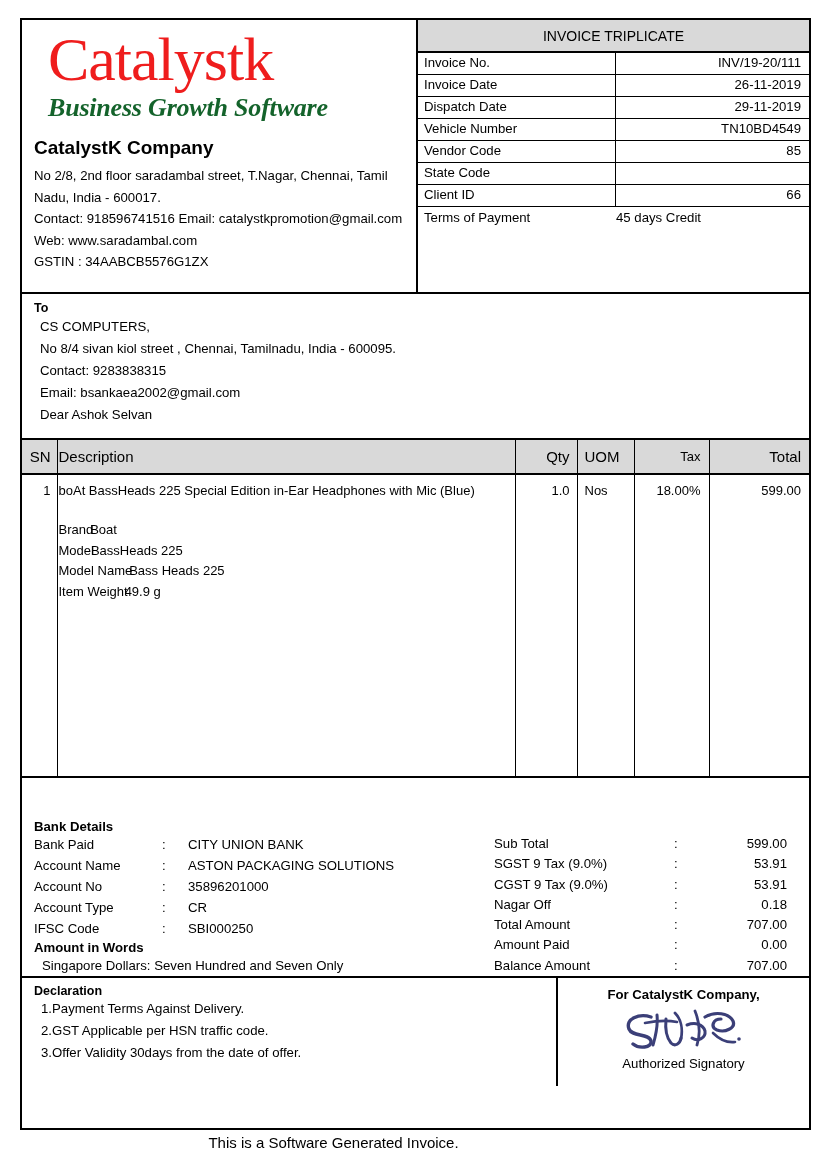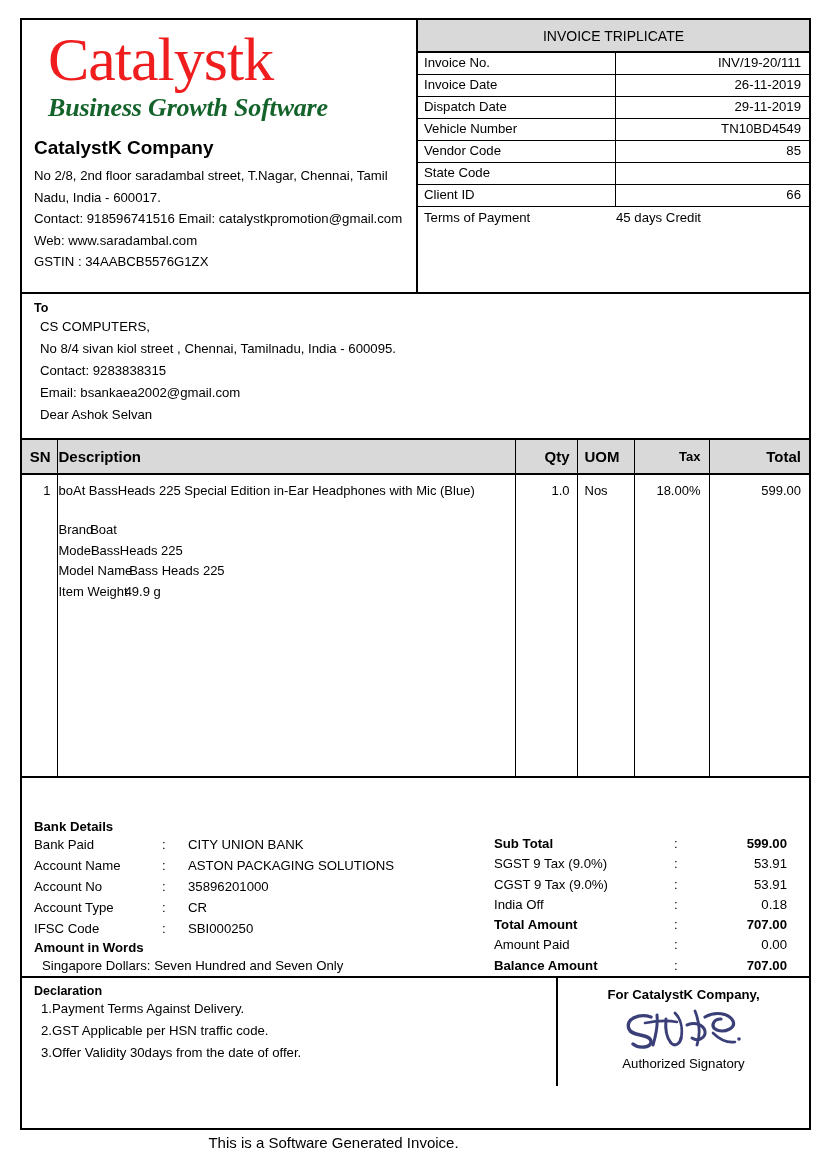--- a/index.html
+++ b/index.html
@@ -134,21 +134,21 @@
     width: 100%;
     border-collapse: collapse;
     table-layout: fixed;
   }
   .items th {
     background: #d9d9d9;
     border-bottom: 2px solid #000;
     border-right: 1.5px solid #000;
     height: 34px;
     font-size: 15px;
-    font-weight: bold;
+    font-weight: normal;
     box-sizing: border-box;
     margin-left: 20px;
   }
   .items th.small { font-size: 13px; }
   .items th:last-child { border-right: none; }
   .items td {
     border-right: 1.5px solid #000;
     vertical-align: top;
     font-size: 13px;
     padding-top: 8px;
@@ -194,21 +194,21 @@
   .totals {
     flex: 1;
     box-sizing: border-box;
     padding: 9px 22px 0 0;
     font-size: 13.2px;
   }
   .tot-row { display: flex; line-height: 20.3px; }
   .tot-row .k { width: 180px; }
   .tot-row .c { width: 22px; }
   .tot-row .v { flex: 1; text-align: right; }
-  .tot-row.b .k, .tot-row.b .v { font-weight: bold; }
+  .tot-row.b .k, .tot-row.b .v { font-weight: normal; }
 
   
   .bottom-block {
     display: flex;
     height: 108px;
     box-sizing: border-box;
   }
   .declaration {
     width: 536px;
     box-sizing: border-box;
@@ -389,21 +389,21 @@
         <span class="k">SGST 9 Tax (9.0%)</span>
         <span class="c">:</span>
         <span class="v">53.91</span>
       </div>
       <div class="tot-row">
         <span class="k">CGST 9 Tax (9.0%)</span>
         <span class="c">:</span>
         <span class="v">53.91</span>
       </div>
       <div class="tot-row">
-        <span class="k">India Off</span>
+        <span class="k">Nagar Off</span>
         <span class="c">:</span>
         <span class="v">0.18</span>
       </div>
       <div class="tot-row b">
         <span class="k">Total Amount</span>
         <span class="c">:</span>
         <span class="v">707.00</span>
       </div>
       <div class="tot-row">
         <span class="k">Amount Paid</span>

